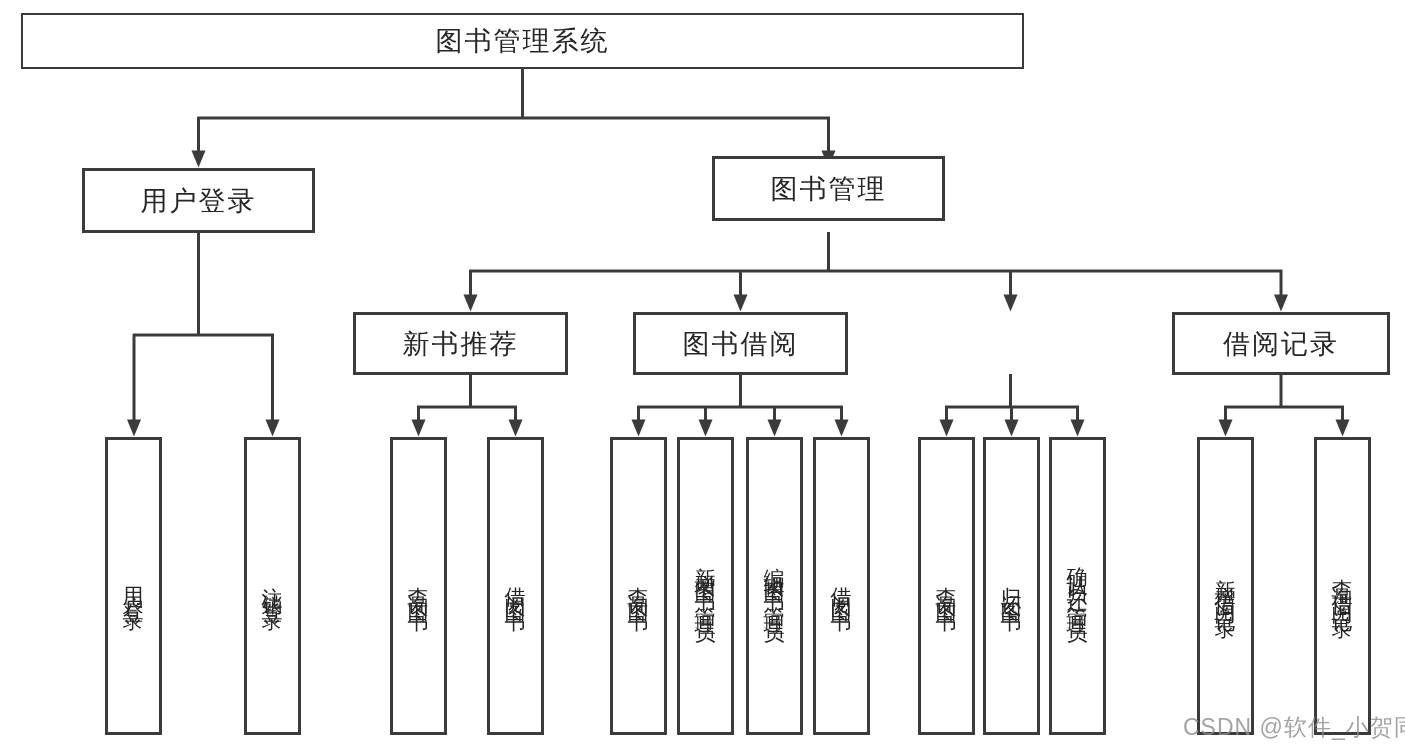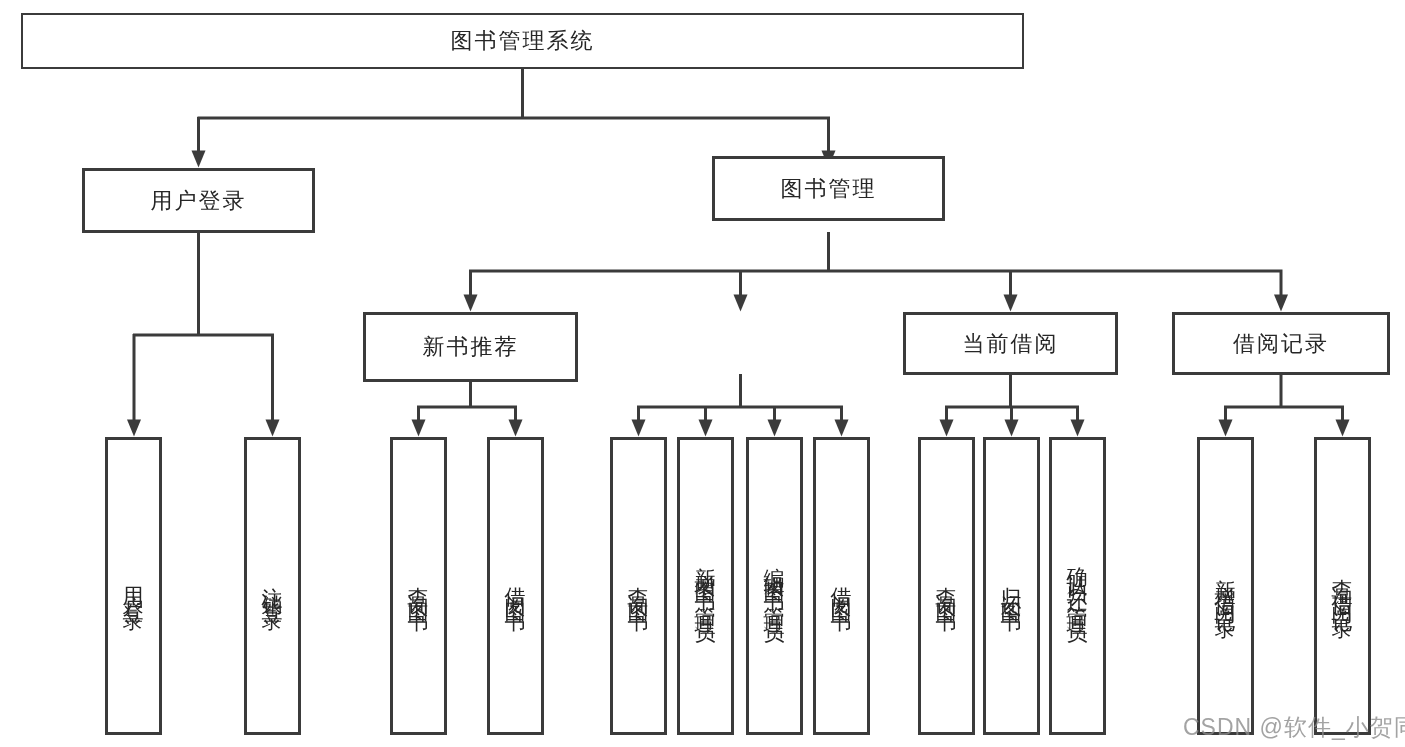--- a/index.html
+++ b/index.html
@@ -11,21 +11,21 @@
     overflow:hidden;
   }
   #wires{position:absolute;left:0;top:0;width:1405px;height:747px;}
   .box{
     position:absolute;
     box-sizing:border-box;
     border:3px solid #3b3b3b;
     background:#ffffff;
     display:flex;align-items:center;justify-content:center;
     color:#262626;
-    font-size:22px;
+    font-size:27px;
     letter-spacing:2px;
     z-index:2;
   }
   .box.root{border-width:2px;}
   .vbox{font-size:21px;letter-spacing:0;}
   .vtext{
     writing-mode:vertical-rl;
     text-orientation:mixed;
     letter-spacing:8px;
     line-height:1;
@@ -107,25 +107,25 @@
     <span>图书管理系统</span>
   </div>
 
   <div class="box" style="left:82px;top:168px;width:233px;height:65px">
     <span>用户登录</span>
   </div>
   <div class="box" style="left:712px;top:156px;width:233px;height:65px">
     <span>图书管理</span>
   </div>
 
-  <div class="box" style="left:363px;top:312px;width:215px;height:70px">
+  <div class="box" style="left:353px;top:312px;width:215px;height:63px">
     <span>新书推荐</span>
   </div>
-  <div class="box" style="left:903px;top:312px;width:215px;height:63px">
-    <span>当前借阅</span>
+  <div class="box" style="left:633px;top:312px;width:215px;height:63px">
+    <span>图书借阅</span>
   </div>
   <div class="box" style="left:1172px;top:312px;width:218px;height:63px">
     <span>借阅记录</span>
   </div>
 
   <div class="box vbox" style="left:105px;top:437px;width:57px;height:298px">
     <span class="vtext">用户登录</span>
   </div>
   <div class="box vbox" style="left:244px;top:437px;width:57px;height:298px">
     <span class="vtext">注销登录</span>

